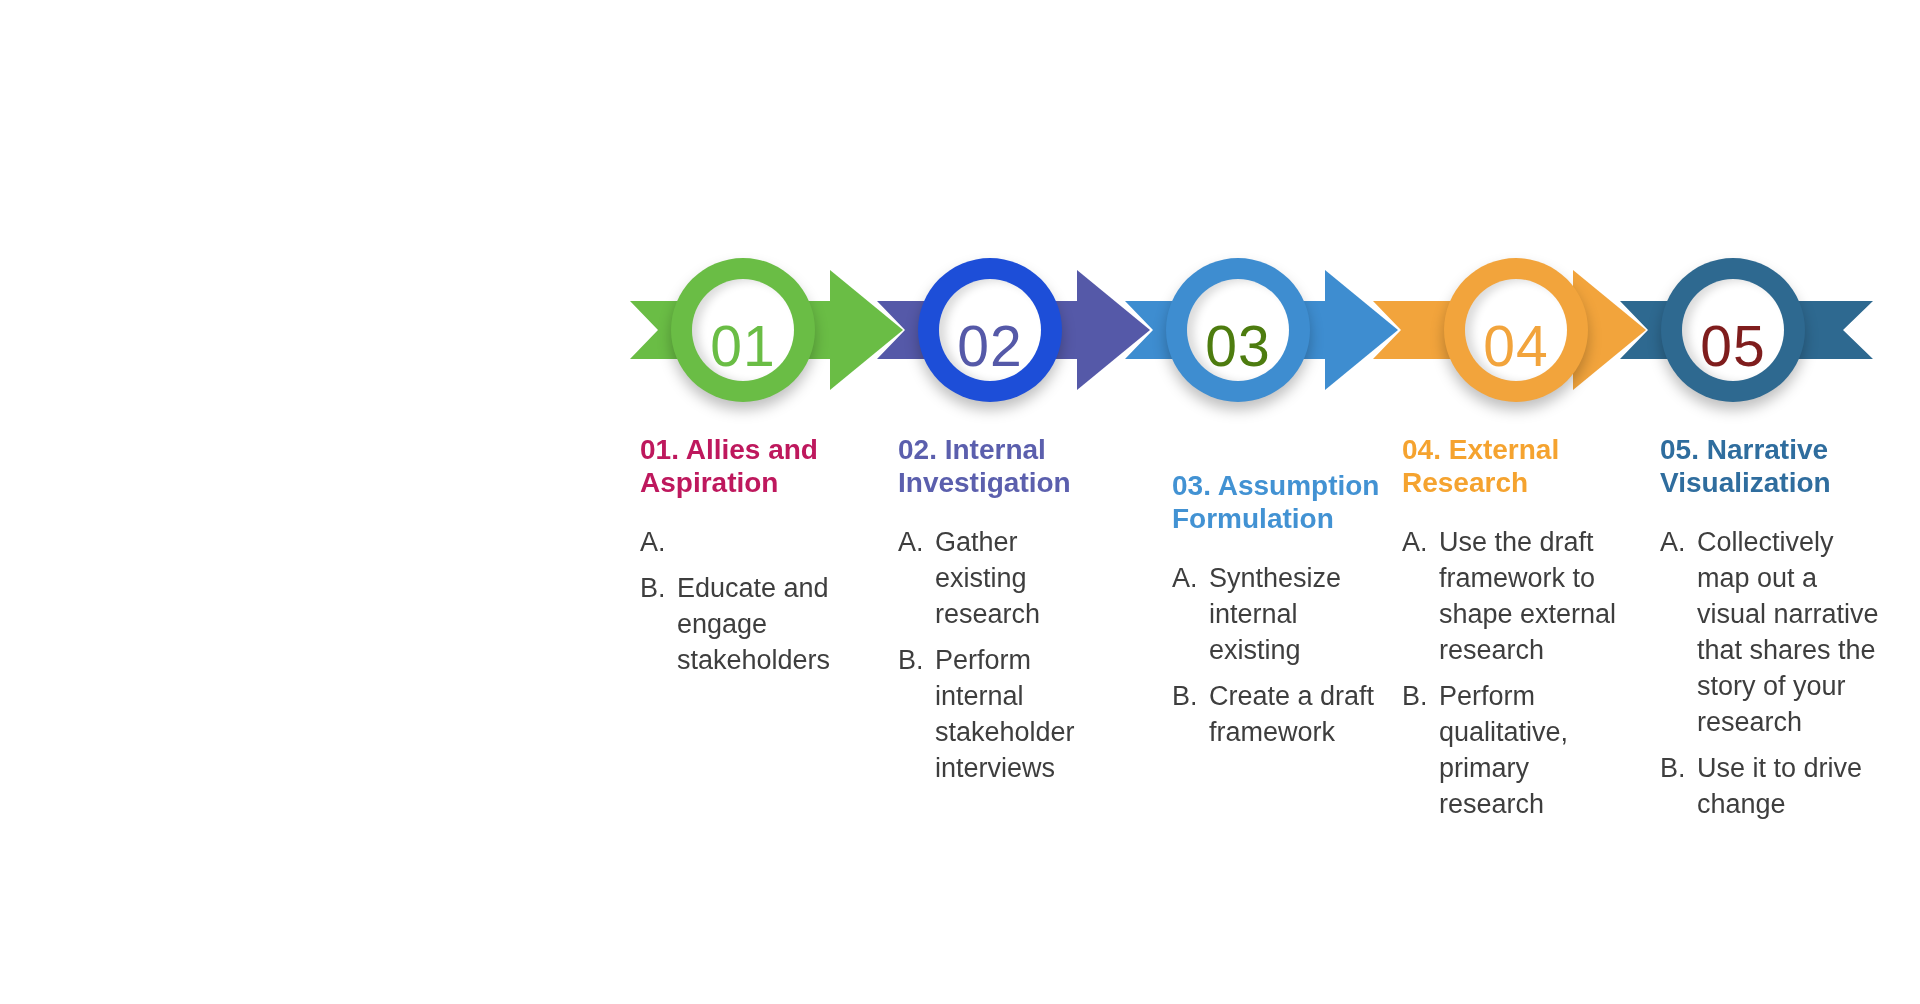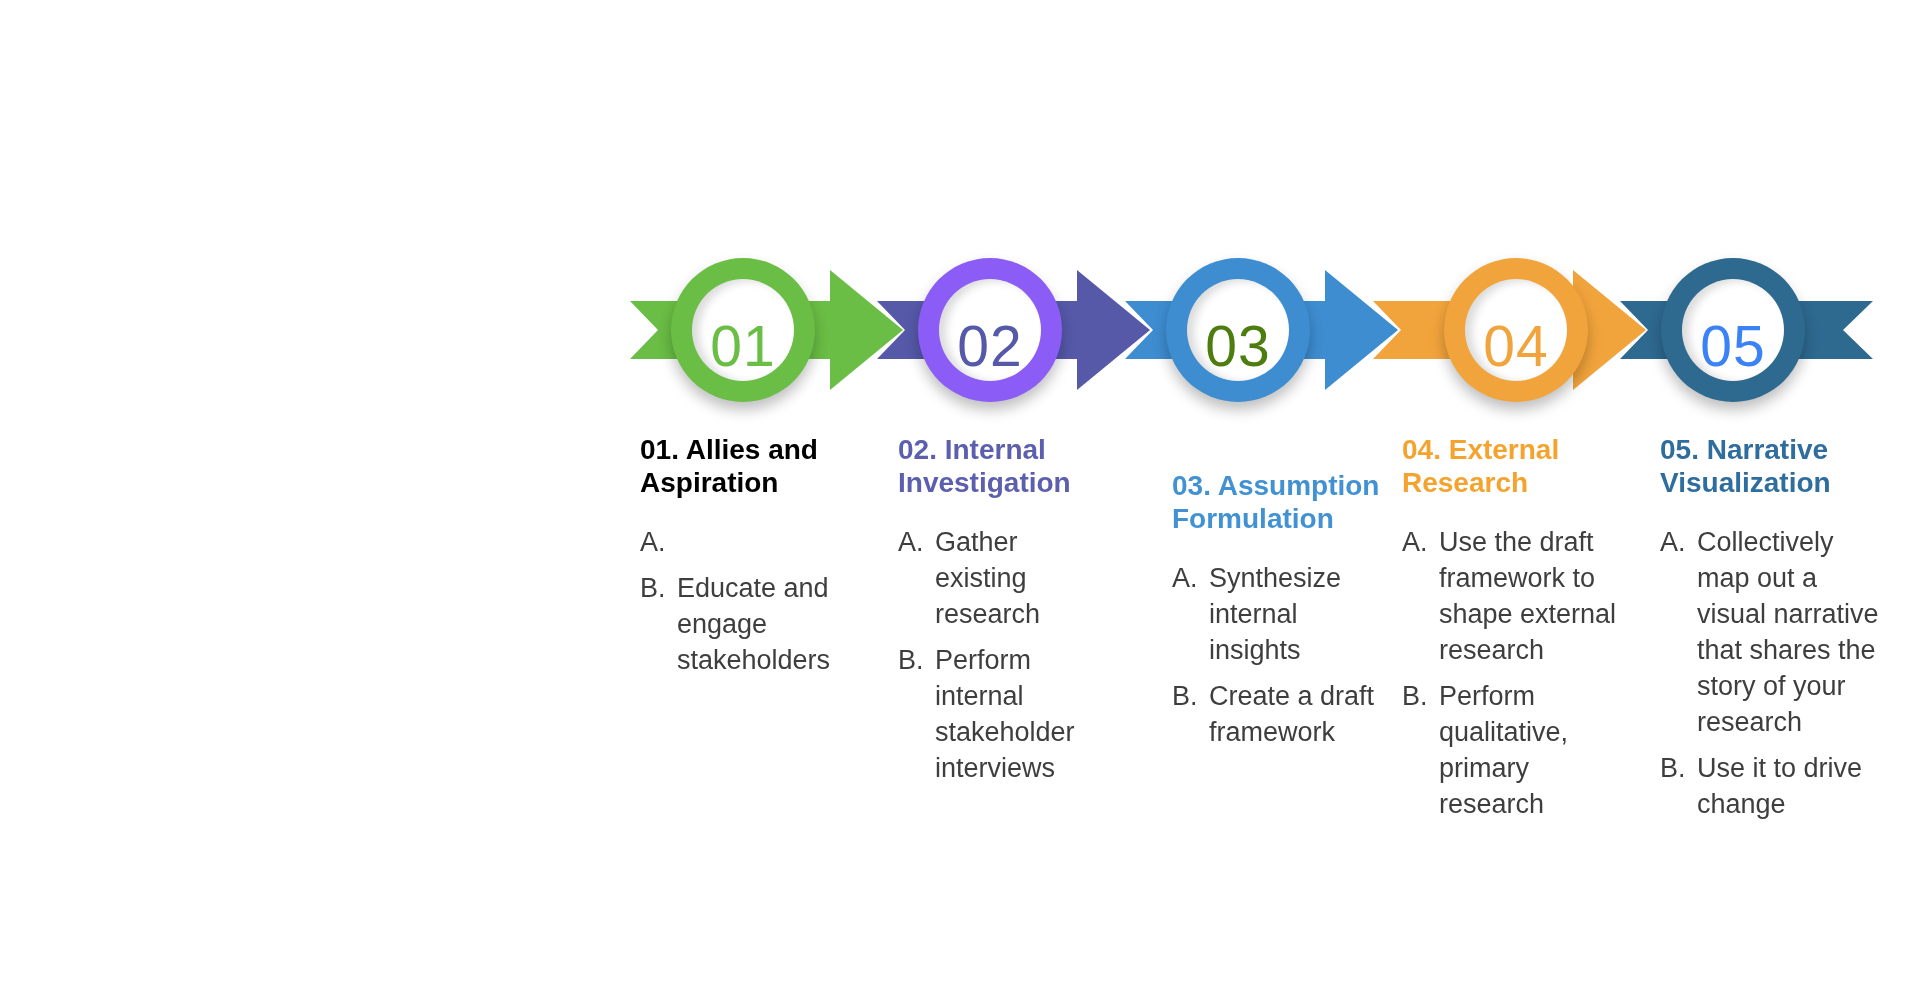--- a/index.html
+++ b/index.html
@@ -81,40 +81,40 @@
   <main class="diagram" id="diagram">
   <div class="step-group">
     <div class="seg seg-mid" style="background: rgb(106, 189, 69); left: 630px; width: 200px;"></div>
     <div class="tri" style="background: rgb(106, 189, 69); left: 830px;"></div>
     <div class="circle" style="left: 671px; background: rgb(106, 189, 69);">
       <div class="circle-inner">
         <span class="num" style="color: rgb(106, 189, 69);">01</span>
       </div>
     </div>
     <div class="col" style="left: 640px; width: 250px;">
-      <h3 class="heading" style="color: #000000;">01. Allies and
+      <h3 class="heading" style="color: #be185d;">01. Allies and
 Aspiration</h3>
       <div class="items">
         <div class="item" style="color: rgb(62, 62, 62);">
           <span class="label">A.</span>
         </div>
         <div class="item" style="color: rgb(62, 62, 62);">
           <span class="label">B.</span>
           <span class="text">Educate and
 engage
 stakeholders</span>
         </div>
       </div>
     </div>
   </div>
 
   <div class="step-group">
     <div class="seg seg-mid" style="background: rgb(85, 89, 168); left: 877px; width: 200px;"></div>
     <div class="tri" style="background: rgb(85, 89, 168); left: 1077px;"></div>
-    <div class="circle" style="left: 918px; background: #8b5cf6;">
+    <div class="circle" style="left: 918px; background: #1d4ed8;">
       <div class="circle-inner">
         <span class="num" style="color: rgb(85, 89, 168);">02</span>
       </div>
     </div>
     <div class="col" style="left: 898px; width: 250px;">
       <h3 class="heading" style="color: rgb(91, 95, 173);">02. Internal
 Investigation</h3>
       <div class="items">
         <div class="item" style="color: rgb(62, 62, 62);">
           <span class="label">A.</span>
@@ -142,21 +142,21 @@
       </div>
     </div>
     <div class="col" style="left: 1172px; width: 250px; margin-top: 36px;">
       <h3 class="heading" style="color: rgb(66, 146, 211);">03. Assumption
 Formulation</h3>
       <div class="items">
         <div class="item" style="color: rgb(62, 62, 62);">
           <span class="label">A.</span>
           <span class="text">Synthesize
 internal
-insights</span>
+existing</span>
         </div>
         <div class="item" style="color: rgb(62, 62, 62);">
           <span class="label">B.</span>
           <span class="text">Create a draft
 framework</span>
         </div>
       </div>
     </div>
   </div>
 
@@ -188,21 +188,21 @@
         </div>
       </div>
     </div>
   </div>
 
   <div class="step-group">
     <div class="seg seg-last" style="background: rgb(46, 105, 144); left: 1620px; width: 253px;"></div>
 
     <div class="circle" style="left: 1661px; background: rgb(46, 105, 144);">
       <div class="circle-inner">
-        <span class="num" style="color: #3b82f6; text-align: center;">05</span>
+        <span class="num" style="color: #7f1d1d; text-align: center;">05</span>
       </div>
     </div>
     <div class="col" style="left: 1660px; width: 250px;">
       <h3 class="heading" style="color: rgb(47, 109, 158);">05. Narrative
 Visualization</h3>
       <div class="items">
         <div class="item" style="color: rgb(62, 62, 62);">
           <span class="label">A.</span>
           <span class="text">Collectively
 map out a

